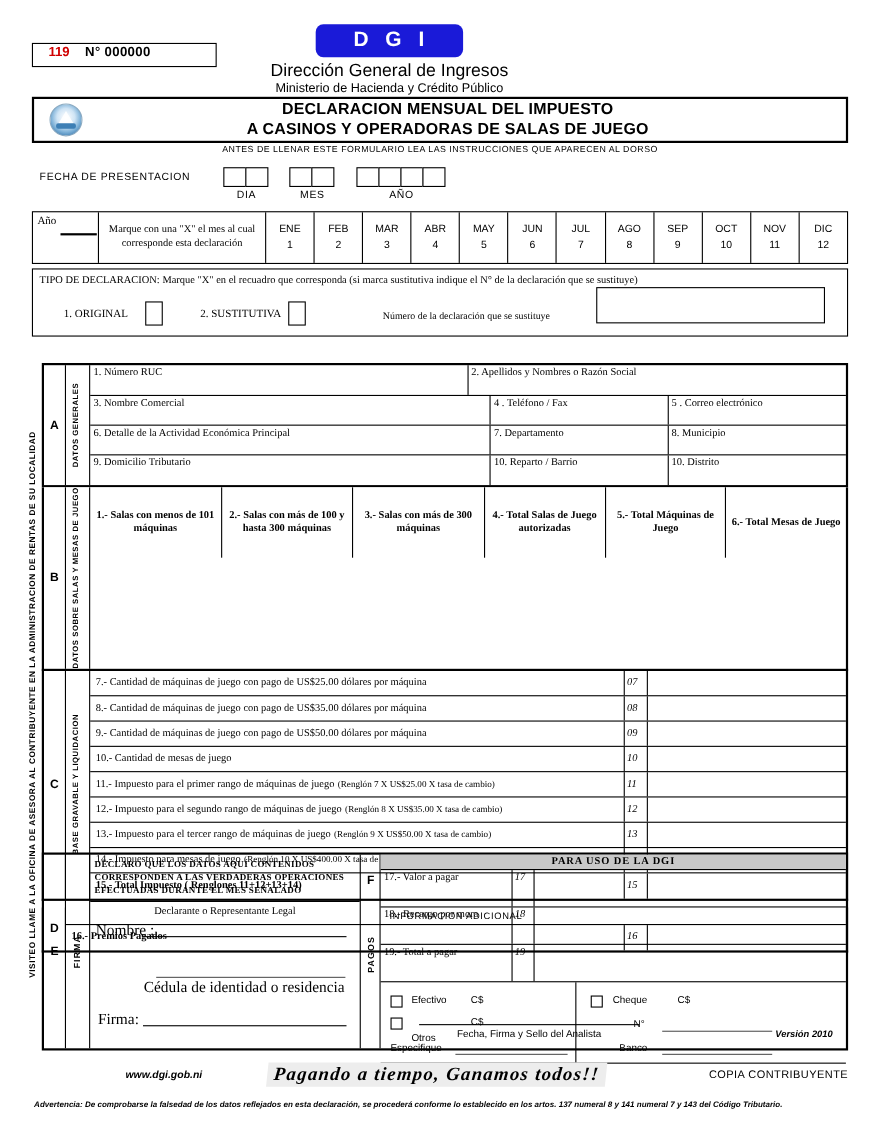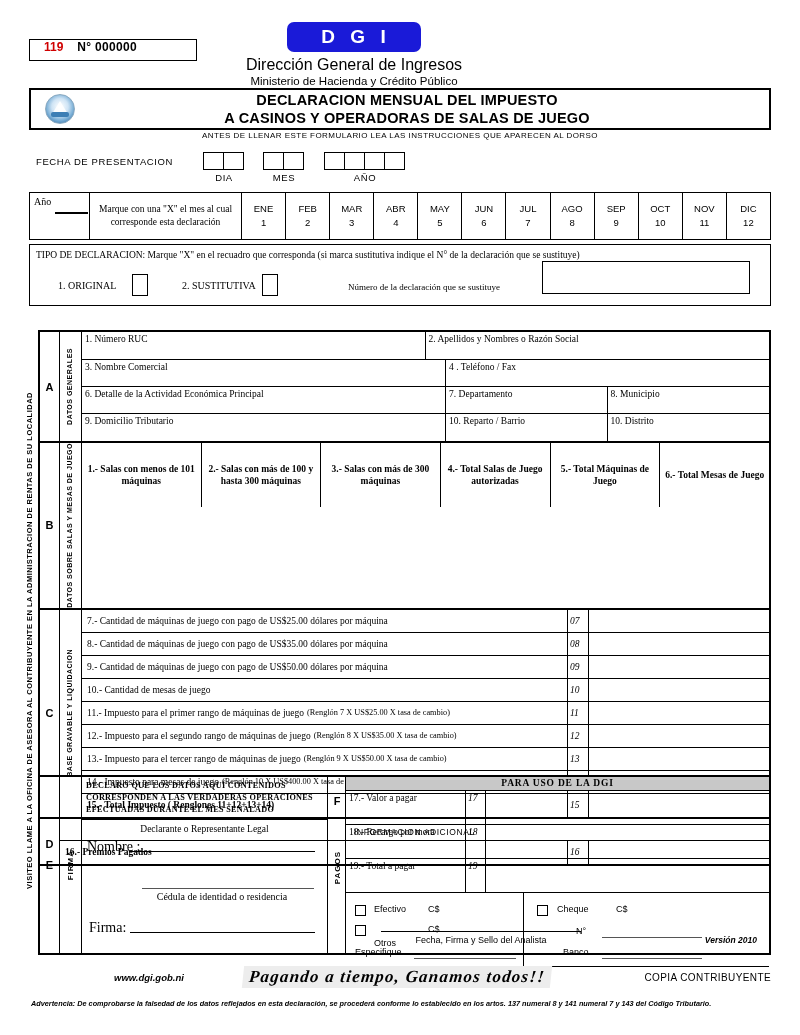--- a/index.html
+++ b/index.html
@@ -288,21 +288,21 @@
   .e-main { width: 246px; border-right: 1.5px solid #000; position: relative; }
   .declaro {
     font-size: 8.2px; font-weight: bold;
     letter-spacing: .3px; line-height: 1.45;
     padding: 3px 4px 3px 4px;
     border-bottom: 1.2px solid #000;
   }
   .decl-rep { text-align: center; font-size: 9.5px; margin-top: 4px; }
   .fld { position: absolute; font-size: 14px; }
   .fld-line { position: absolute; height: 1.2px; background: #000; }
-  .cedula-cap { position: absolute; text-align: center; font-size: 10px; }
+  .cedula-cap { position: absolute; text-align: center; font-size: 14px; }
 
   .f-letter {
     width: 18px; border-right: 1.5px solid #000;
     position: relative;
   }
   .f-letter .fl {
     position: absolute; left: 0; top: 18px; width: 18px;
     text-align: center;
     font-family: "Liberation Sans", sans-serif; font-weight: bold; font-size: 11px;
   }
@@ -521,20 +521,23 @@
             <span>2. Apellidos y Nombres o Razón Social</span>
           </div>
         </div>
         <div class="frow rowA">
           <div class="fcell" style="width:53%">
             <span>3. Nombre Comercial</span>
           </div>
           <div class="fcell" style="width:23.5%">
             <span>4 . Teléfono / Fax</span>
           </div>
+          <div class="fcell" style="width:23.5%">
+            <span>5 . Correo electrónico</span>
+          </div>
         </div>
         <div class="frow rowA">
           <div class="fcell" style="width:53%">
             <span>6. Detalle de la Actividad Económica Principal</span>
           </div>
           <div class="fcell" style="width:23.5%">
             <span>7. Departamento</span>
           </div>
           <div class="fcell" style="width:23.5%">
             <span>8. Municipio</span>

